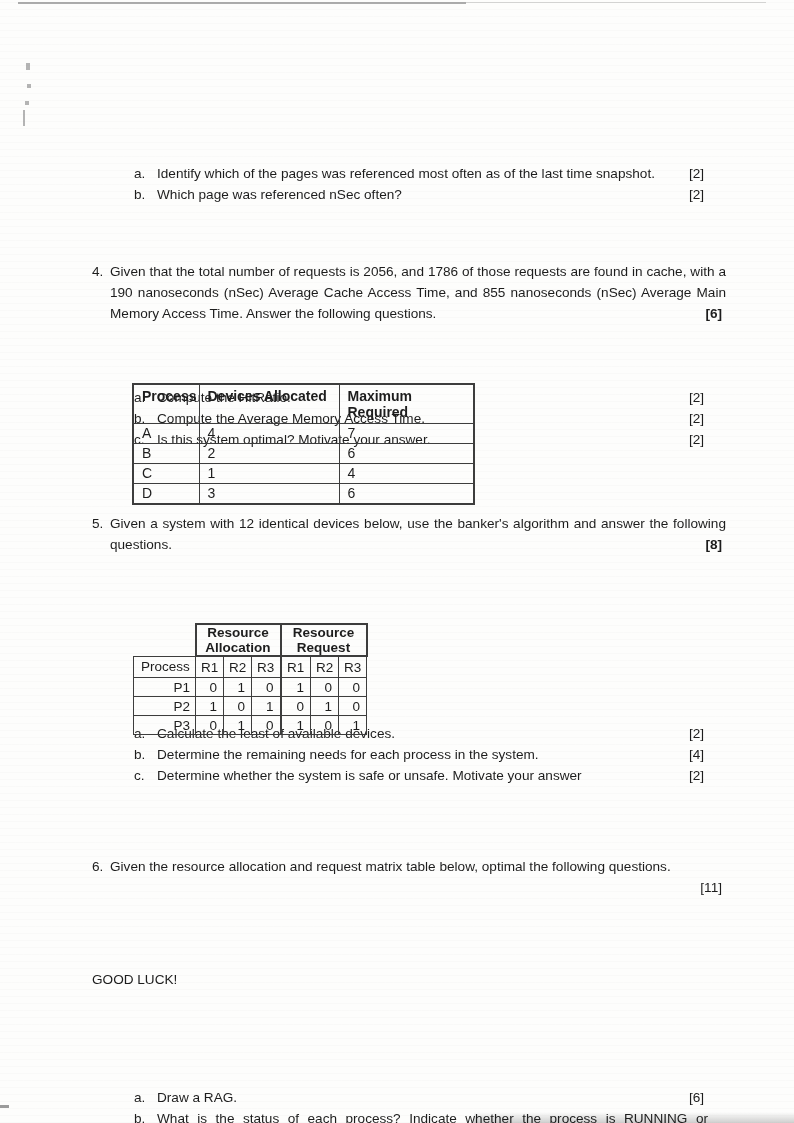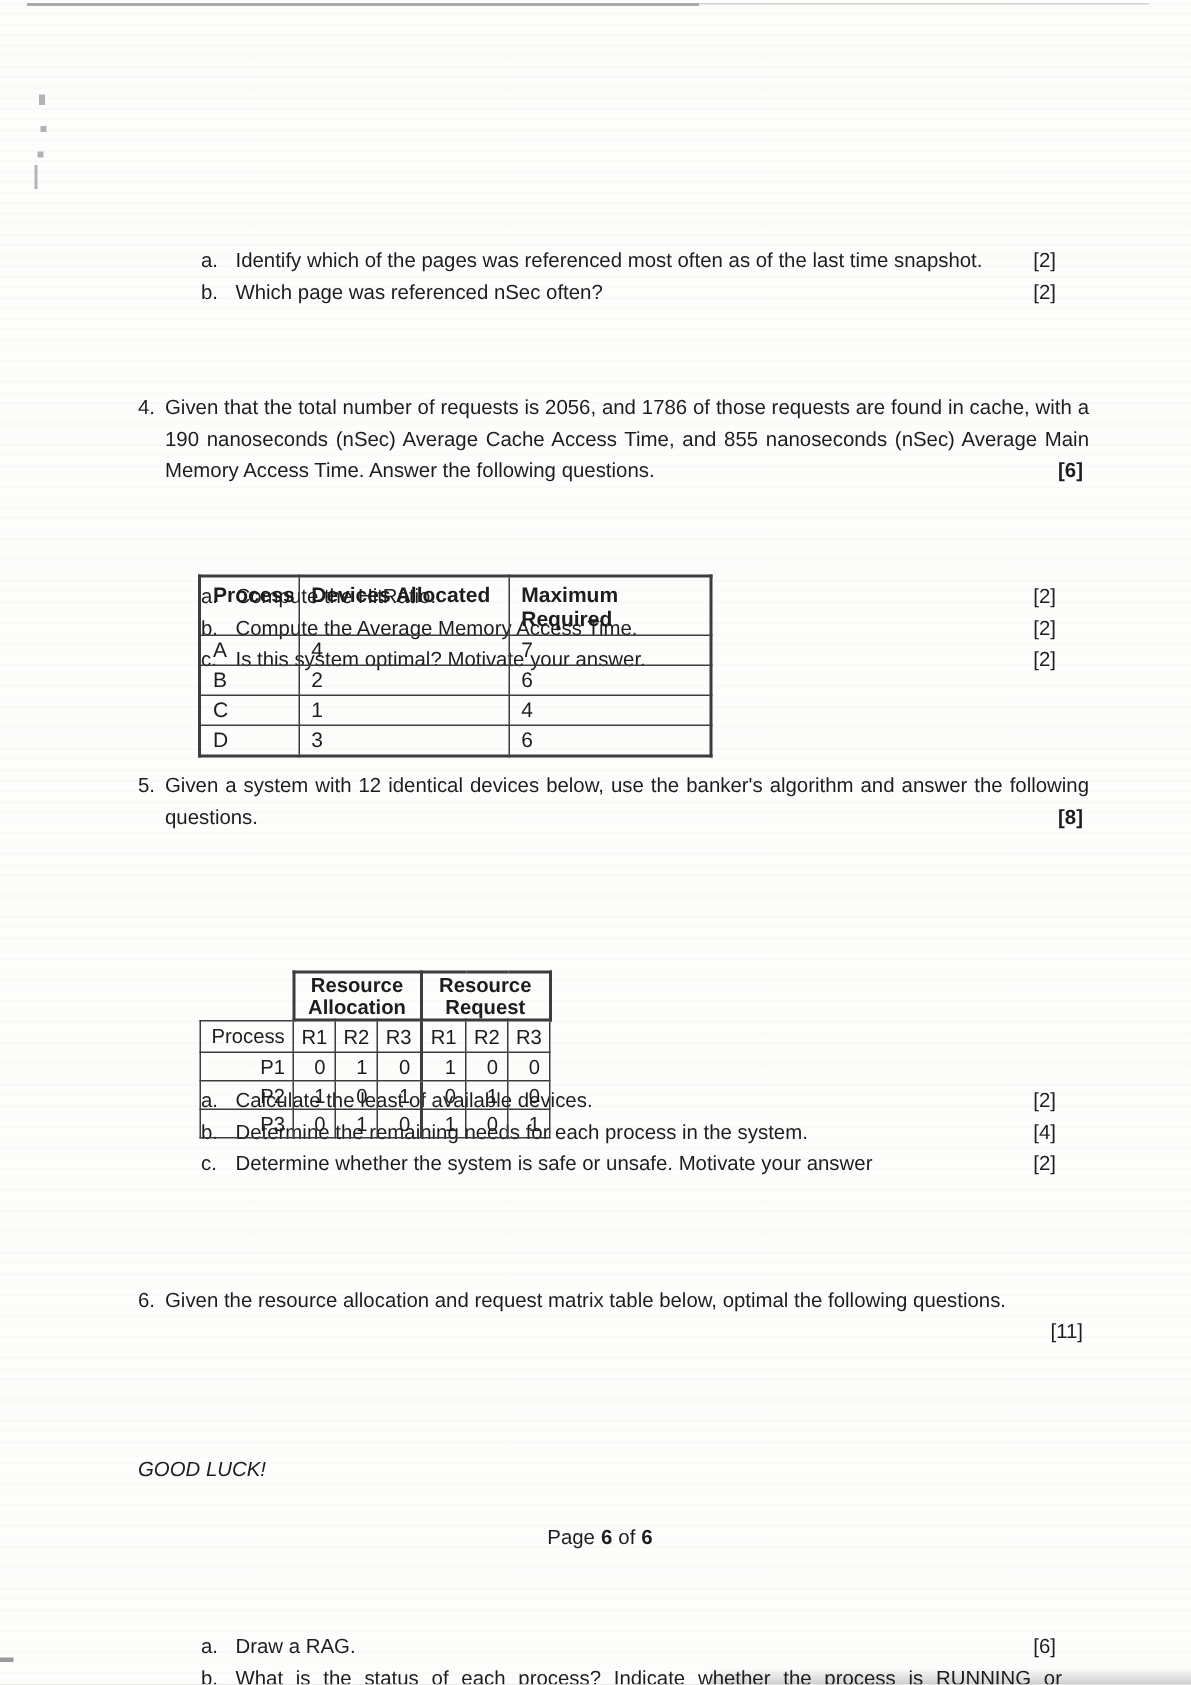--- a/index.html
+++ b/index.html
@@ -33,31 +33,31 @@
   .item .imark { position:absolute; right:4px; bottom:0; }
 
   
   table { border-collapse:collapse; table-layout:fixed; }
   .t5 { position:absolute; left:132px; top:383px; width:341px; font-size:14px; }
   .t5 th, .t5 td { border:1.5px solid #3d3d3d; padding:1px 8px; vertical-align:top; text-align:left; }
   .t5 th { font-weight:bold; line-height:16px; padding-top:3px; padding-bottom:3px; }
   .t5 td { height:17px; line-height:16px; }
   .t5 { border:2px solid #3d3d3d; }
 
-  .t6 { position:absolute; left:133px; top:647px; width:233px; font-size:13.5px; }
+  .t6 { position:absolute; left:133px; top:623px; width:233px; font-size:13.5px; }
   .t6 th, .t6 td { border:1.5px solid #3d3d3d; padding:0 5px; line-height:15px; vertical-align:middle; }
   .t6 .nocell { border:none; background:transparent; }
   .t6 .ghead { font-weight:bold; text-align:center; height:30px; border-width:2px; }
   .t6 .chead { text-align:center; height:20px; font-weight:normal; }
   .t6 .phead { text-align:left; padding-left:7px; font-weight:normal; }
   .t6 .pname { text-align:right; padding-left:7px; height:18px; }
   .t6 .num { text-align:right; padding-right:6px; height:18px; }
   .t6 .gsep { border-left-width:2px; }
 
-  .closing { font-style:italic; }
+  .closing { }
   .footer { position:absolute; left:92px; width:616px; text-align:center; }
   .fbold { font-weight:bold; }
   .fsp { display:inline-block; width:4px; }
 
   
   .scanline-top { position:absolute; left:18px; top:2px; width:448px; height:2px; background:rgba(105,105,105,0.55); }
   .scanline-top2 { position:absolute; left:466px; top:2px; width:300px; height:1px; background:rgba(140,140,140,0.35); }
   .speck { position:absolute; background:rgba(120,120,120,0.55); }
   .corner-shadow { position:absolute; right:0; bottom:0; width:320px; height:11px;
     background:linear-gradient(to bottom, rgba(255,255,255,0) 0%, rgba(150,150,150,0.45) 100%); }
@@ -242,16 +242,13 @@
     <div class="item">
       <span class="ilabel">b.</span>
       <span>What is the status of each process? Indicate whether the process is RUNNING or WAITING.</span>
       
     </div>
 
   </div>
 
   <div class="block closing" style="top:969px;">GOOD LUCK!</div>
 
-  <div class="footer" style="top:1014px;">
-    <span>Page</span><span class="fsp"></span><span class="fbold">6</span><span class="fsp"></span><span>of</span><span class="fsp"></span><span class="fbold">6</span>
-  </div>
 </div>
 
 </body></html>

